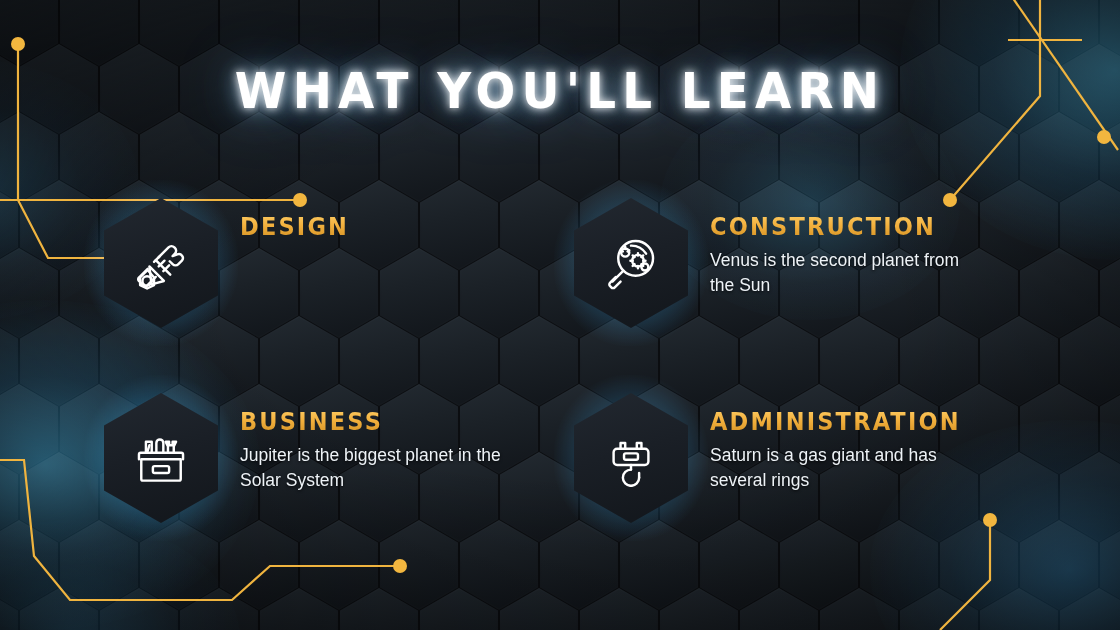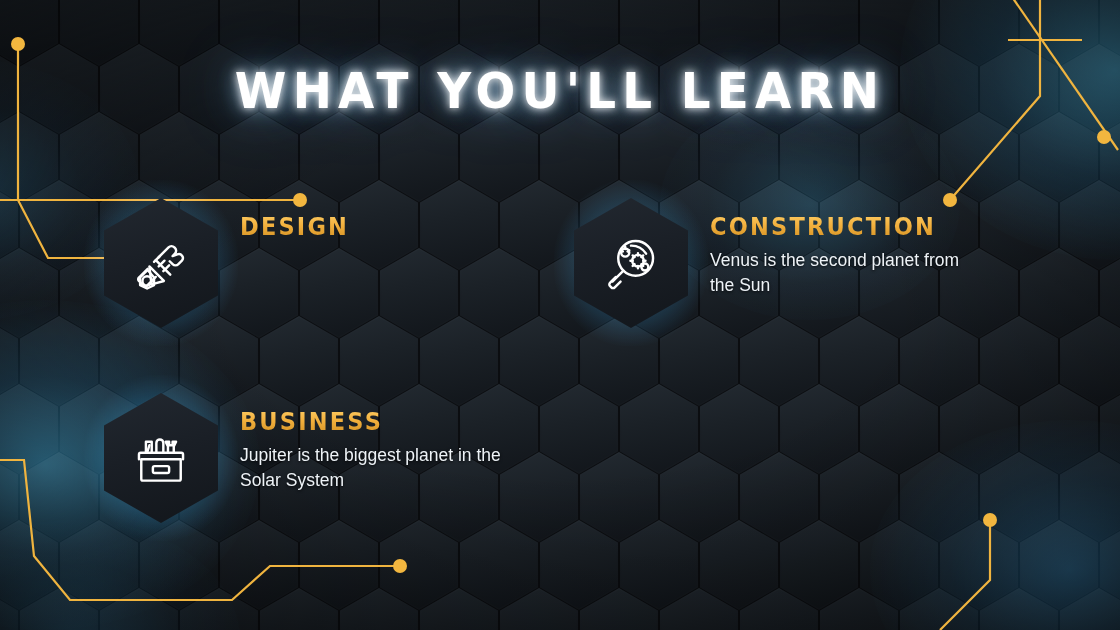--- a/index.html
+++ b/index.html
@@ -362,15 +362,34 @@
           <path d="M62 41 L62 30 L58 22 L64 22 L64 28 L70 28 L70 22 L76 22 L72 30 L72 41"></path>
           <path d="M26 41 L30 28"></path>
         </svg>
       </div>
       <div class="txt">
         <div class="head">BUSINESS</div>
         <div class="body">Jupiter is the biggest planet in the Solar System</div>
       </div>
     </div>
 
+    <div class="item i3">
+      <div class="hexcard">
+        <div class="halo"></div>
+        <div class="face"></div>
+        <svg viewBox="0 0 100 100">
+          <path d="M26 34 L74 34 a6 6 0 0 1 6 6 L80 56 a6 6 0 0 1 -6 6 L26 62 a6 6 0 0 1 -6 -6 L20 40 a6 6 0 0 1 6 -6 Z"></path>
+          <rect x="38" y="42" width="24" height="11" rx="3"></rect>
+          <path d="M32 34 L32 24 L40 24 L40 34"></path>
+          <path d="M60 34 L60 24 L68 24 L68 34"></path>
+          <path d="M50 62 L50 70"></path>
+          <path d="M50 70 a14 14 0 1 0 14 14"></path>
+          <path d="M64 84 L64 76"></path>
+        </svg>
+      </div>
+      <div class="txt">
+        <div class="head">ADMINISTRATION</div>
+        <div class="body">Saturn is a gas giant and has several rings</div>
+      </div>
+    </div>
 
   </div>
 </div>
 
 </body></html>

